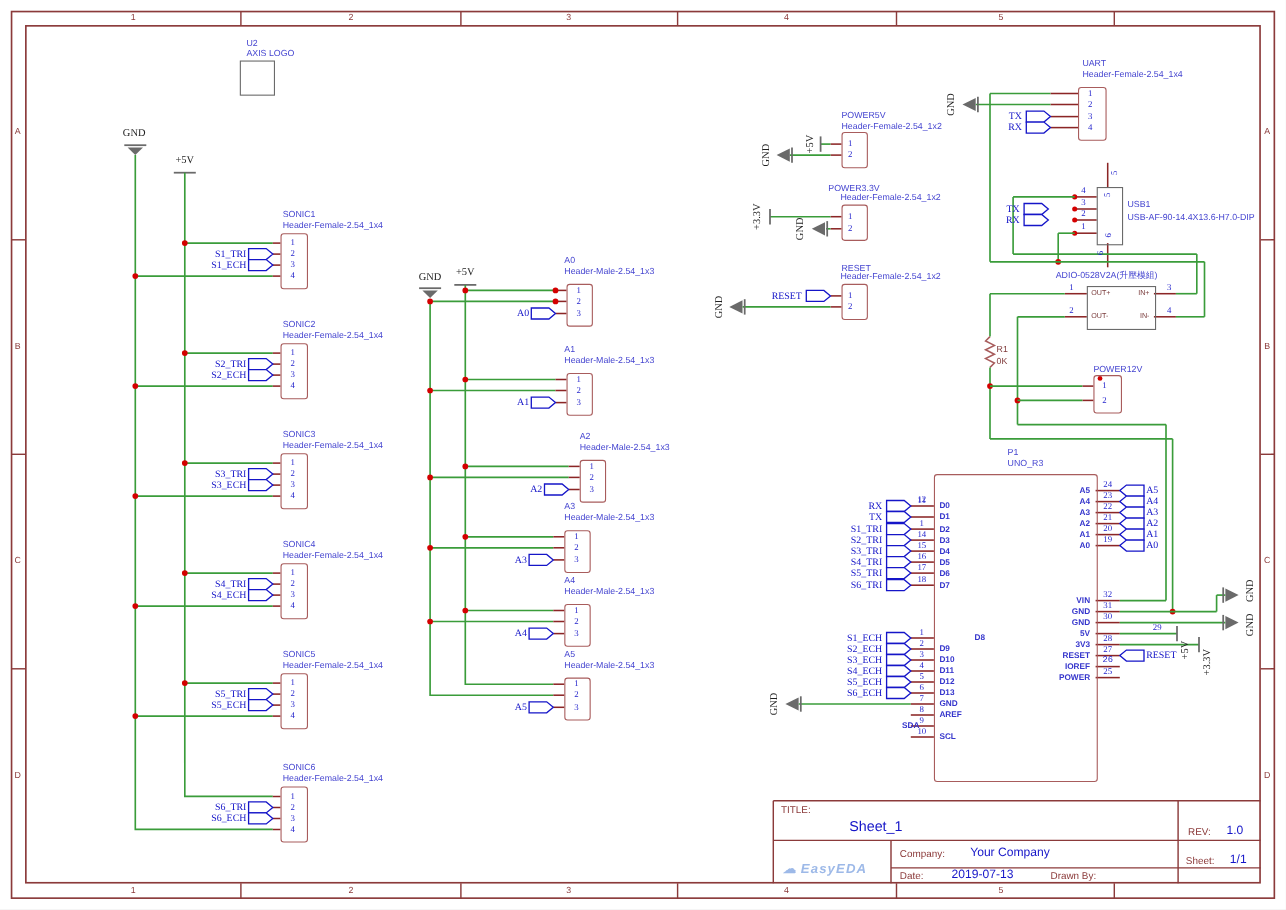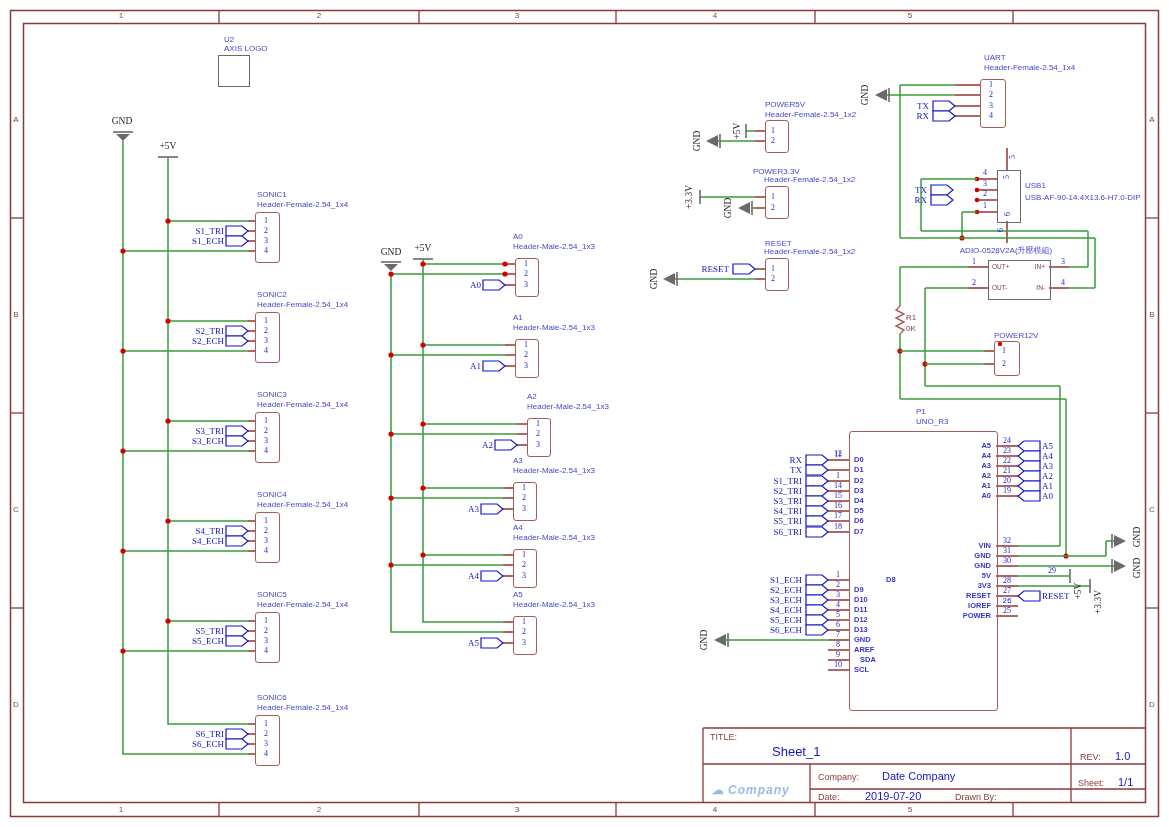--- a/index.html
+++ b/index.html
@@ -548,21 +548,21 @@
     <div class="t pnm" style="left: 854px; top: 620px;">D12</div>
     <div class="t net tr" style="left: 802px; top: 620px;">S5_ECH</div>
     <div class="t num tc" style="left: 838px; top: 625px;">6</div>
     <div class="t pnm" style="left: 854px; top: 630px;">D13</div>
     <div class="t net tr" style="left: 802px; top: 630px;">S6_ECH</div>
     <div class="t num tc" style="left: 838px; top: 635px;">7</div>
     <div class="t pnm" style="left: 854px; top: 640px;">GND</div>
     <div class="t num tc" style="left: 838px; top: 645px;">8</div>
     <div class="t pnm" style="left: 854px; top: 650px;">AREF</div>
     <div class="t num tc" style="left: 838px; top: 655px;">9</div>
-    <div class="t pnm" style="left: 860px; top: 660px;">SDA</div>
+    <div class="t pnm" style="left: 820px; top: 660px;">SDA</div>
     <div class="t num tc" style="left: 838px; top: 665px;">10</div>
     <div class="t pnm" style="left: 854px; top: 670px;">SCL</div>
     <div class="t pwr rot" style="left: 705px; top: 640px;">GND</div>
     <div class="t num tc" style="left: 1007px; top: 441px;">24</div>
     <div class="t pnm tr" style="left: 991px; top: 446px;">A5</div>
     <div class="t net" style="left: 1042px; top: 446px;">A5</div>
     <div class="t num tc" style="left: 1007px; top: 451px;">23</div>
     <div class="t pnm tr" style="left: 991px; top: 456px;">A4</div>
     <div class="t net" style="left: 1042px; top: 456px;">A4</div>
     <div class="t num tc" style="left: 1007px; top: 461px;">22</div>
@@ -596,22 +596,22 @@
     <div class="t net" style="left: 1042px; top: 596px;">RESET</div>
     <div class="t pwr rot" style="left: 1138px; top: 537px;">GND</div>
     <div class="t pwr rot" style="left: 1138px; top: 568px;">GND</div>
     <div class="t pwr rot" style="left: 1079px; top: 591px;">+5V</div>
     <div class="t pwr rot" style="left: 1099px; top: 602px;">+3.3V</div>
     <div class="t tbl" style="left: 710px; top: 737px;">TITLE:</div>
     <div class="t tbt" style="left: 772px; top: 751px;">Sheet_1</div>
     <div class="t tbl" style="left: 1080px; top: 757px;">REV:</div>
     <div class="t tbv" style="left: 1115px; top: 756px;">1.0</div>
     <div class="t tbl" style="left: 818px; top: 777px;">Company:</div>
-    <div class="t tbv" style="left: 882px; top: 776px;">Date Company</div>
+    <div class="t tbv" style="left: 882px; top: 776px;">Your Company</div>
     <div class="t tbl" style="left: 1078px; top: 783px;">Sheet:</div>
     <div class="t tbv" style="left: 1118px; top: 782px;">1/1</div>
     <div class="t tbl" style="left: 818px; top: 797px;">Date:</div>
-    <div class="t tbv" style="left: 865px; top: 796px;">2019-07-20</div>
+    <div class="t tbv" style="left: 865px; top: 796px;">2019-07-13</div>
     <div class="t tbl" style="left: 955px; top: 797px;">Drawn By:</div>
     <div class="t tbv" style="left: 1020px; top: 844px;">chifai</div>
     <div class="t logo tc" style="left: 718px; top: 790px;">☁</div>
-    <div class="t logo" style="left: 728px; top: 790px;">Company</div>
+    <div class="t logo" style="left: 728px; top: 790px;">EasyEDA</div>
   </div>
 
 </body></html>

